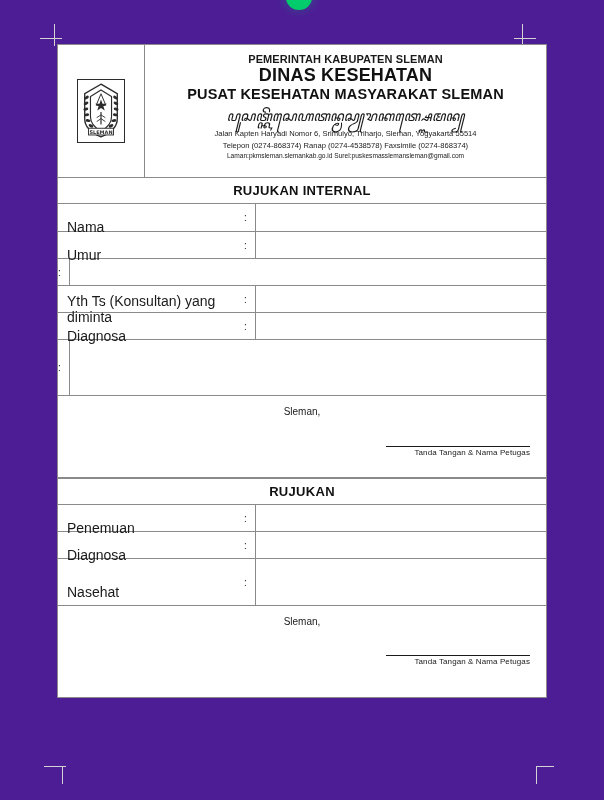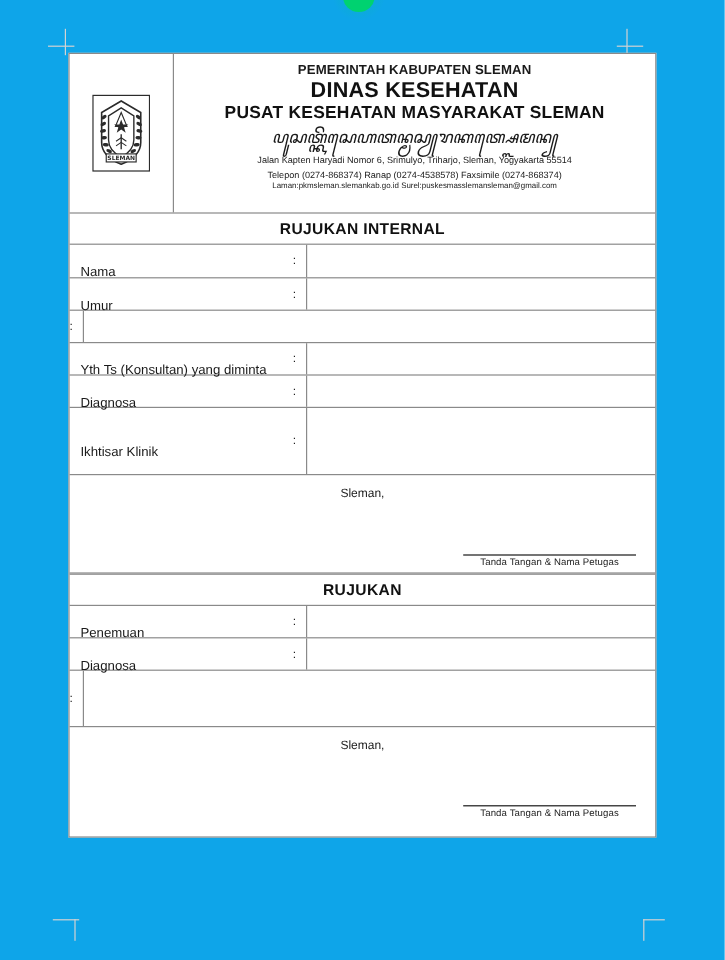--- a/index.html
+++ b/index.html
@@ -7,21 +7,21 @@
     width: 604px;
     height: 800px;
     background: #ffffff;
     font-family: "Liberation Sans", sans-serif;
     overflow: hidden;
   }
   .page {
     position: relative;
     width: 604px;
     height: 800px;
-    background: #0ea5e9;
+    background: #4c1d95;
   }
 
   
   .top-blob {
     position: absolute;
     left: 286px;
     top: -14px;
     width: 26px;
     height: 24px;
     border-radius: 50%;
@@ -121,21 +121,21 @@
     font-size: 14.5px;
     font-weight: bold;
     color: #111;
     line-height: 19px;
     letter-spacing: 0.2px;
   }
   .ht-jawa {
     font-size: 14px;
     line-height: 22px;
     color: #1a1a1a;
-    font-family: Liberation Serif, serif;
+    font-family: Liberation Sans, sans-serif;
     font-style: italic;
     margin-top: 1px;
   }
   .addr {
     font-size: 7.6px;
     line-height: 9.6px;
     color: #1a1a1a;
     margin-top: 2px;
   }
   .addr.small { font-size: 6.6px; line-height: 8.6px; }
@@ -156,21 +156,21 @@
 
   
   .frow {
     display: flex;
     border-bottom: 1px solid #8a8a8a;
   }
   .frow:last-child { border-bottom: none; }
   .flabel {
     width: 186px;
     flex: 0 0 186px;
-    font-size: 11px;
+    font-size: 14px;
     color: #1a1a1a;
     padding: 0 4px 0 9px;
     display: flex;
     align-items: center;
     position: relative;
     margin-top: 19px;
   }
   .fcolon {
     width: 12px;
     flex: 0 0 12px;
@@ -213,22 +213,22 @@
     position: absolute;
     left: 0; right: 0;
     top: 10px;
     text-align: center;
     font-size: 10px;
     color: #1a1a1a;
   }
   .sig-name-wrap {
     position: absolute;
     right: 16px;
-    bottom: 4px;
-    text-align: center;
+    bottom: 20px;
+    text-align: right;
   }
   .sig-rule {
     width: 144px;
     height: 1px;
     background: #1a1a1a;
     margin: 0 auto 1px auto;
   }
   .sig-caption {
     font-size: 8px;
     color: #1a1a1a;
@@ -338,21 +338,20 @@
       <div class="fvalue"></div>
     </div>
 
     <div class="frow h-diag">
       <div class="flabel">Diagnosa</div>
       <div class="fcolon">:</div>
       <div class="fvalue"></div>
     </div>
 
     <div class="frow h-ikht tall">
-      <div class="flabel">Ikhtisar Klinik</div>
       <div class="fcolon">:</div>
       <div class="fvalue"></div>
     </div>
 
     <div class="sigblock">
       <div class="sig-place">Sleman,</div>
       <div class="sig-name-wrap">
         <div class="sig-rule"></div>
         <div class="sig-caption">Tanda Tangan &amp; Nama Petugas</div>
       </div>
@@ -366,20 +365,21 @@
       <div class="fvalue"></div>
     </div>
 
     <div class="frow h-diag2">
       <div class="flabel">Diagnosa</div>
       <div class="fcolon">:</div>
       <div class="fvalue"></div>
     </div>
 
     <div class="frow h-nasehat tall">
+      <div class="flabel">Nasehat</div>
       <div class="fcolon">:</div>
       <div class="fvalue"></div>
     </div>
 
     <div class="sigblock last">
       <div class="sig-place">Sleman,</div>
       <div class="sig-name-wrap">
         <div class="sig-rule"></div>
         <div class="sig-caption">Tanda Tangan &amp; Nama Petugas</div>
       </div>

